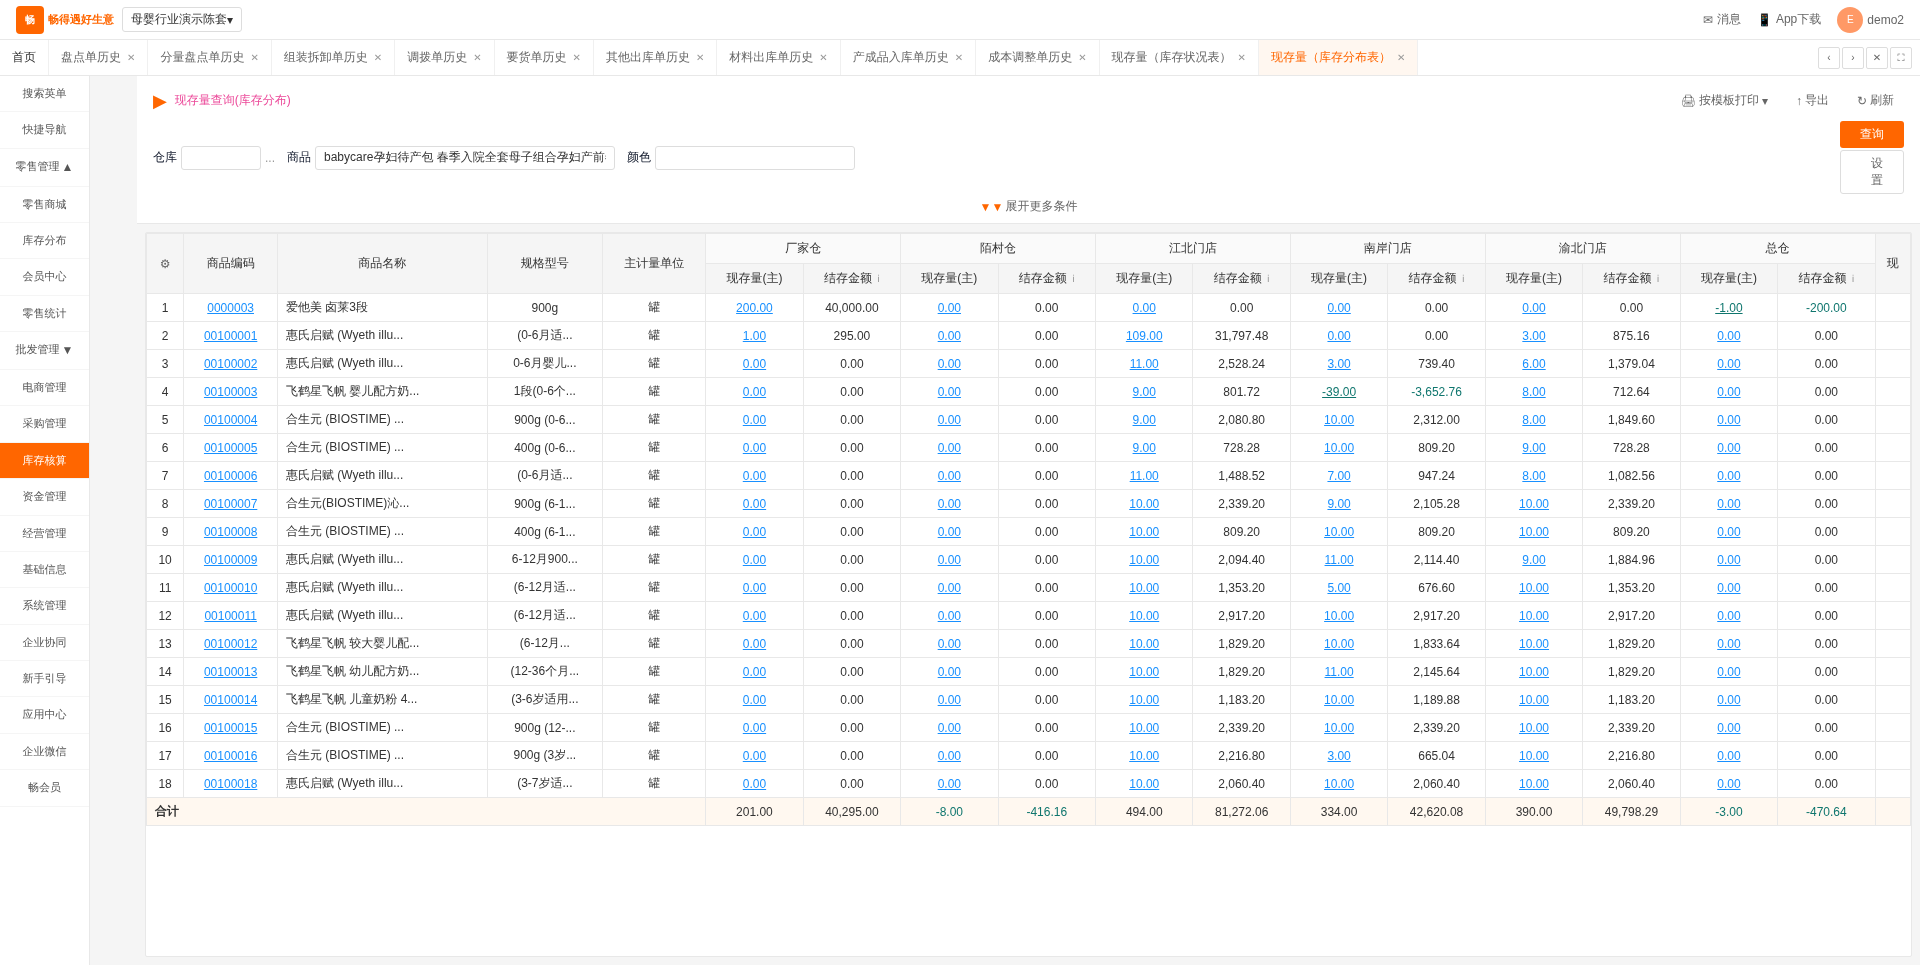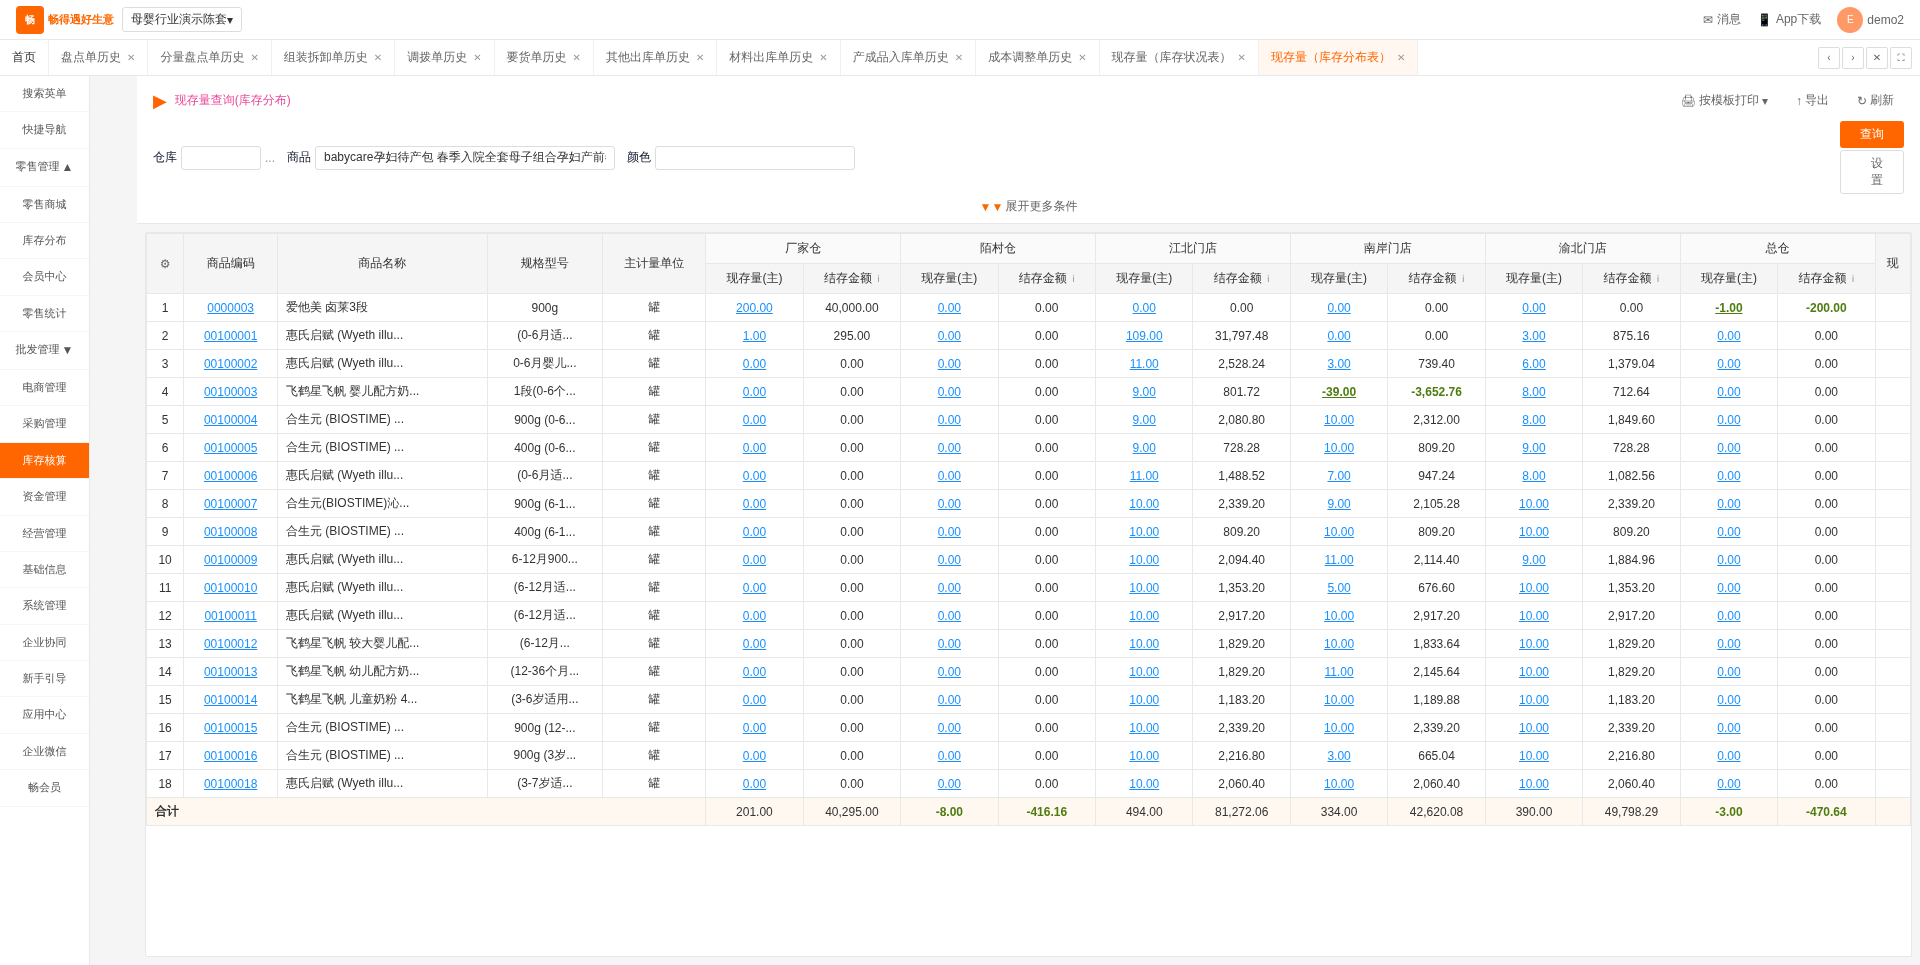--- a/index.html
+++ b/index.html
@@ -58,21 +58,21 @@
     
     table { width: 100%; border-collapse: collapse; font-size: 12px; }
     thead tr { background: #f5f5f5; }
     thead th { border: 1px solid #e8e8e8; padding: 6px 6px; text-align: center; color: #333; font-weight: 500; white-space: nowrap; position: sticky; top: 0; background: #f5f5f5; z-index: 1; }
     thead th.group-header { background: #fafafa; }
     tbody tr { background: #fff; }
     tbody tr.summary-row { background: #fff8f0; font-weight: 500; }
     tbody td { border: 1px solid #e8e8e8; padding: 5px 6px; text-align: center; color: #333; white-space: nowrap; }
     tbody td.text-left { text-align: left; padding-left: 8px; }
     tbody td.link { color: #1890ff; text-decoration: underline; cursor: pointer; }
-    tbody td.negative { color: #4d7c0f; font-weight: bold; }
+    tbody td.negative { color: #0f766e; }
     .gear-icon { color: #666; cursor: pointer; }
     .info-icon { color: #999; font-size: 10px; cursor: pointer; margin-left: 2px; }
   </style>
 </head>
 <body>
 
 <div class="topbar">
   <div class="topbar-left">
     <div class="logo-area">
       <div class="logo-icon">畅</div>

